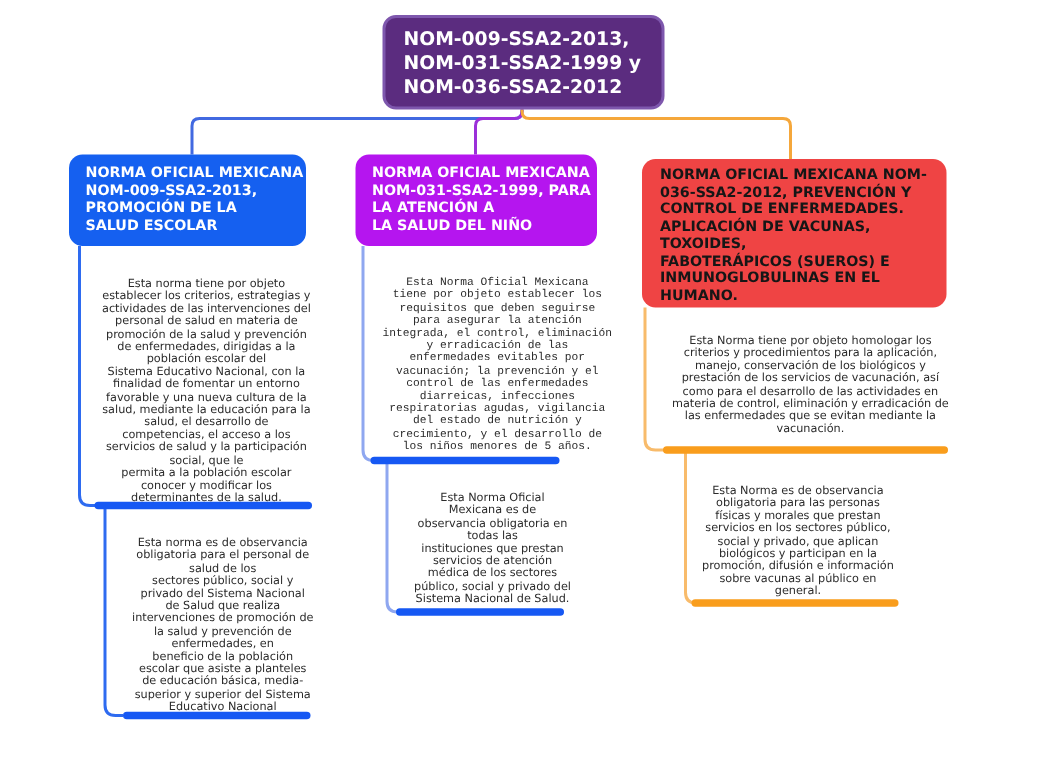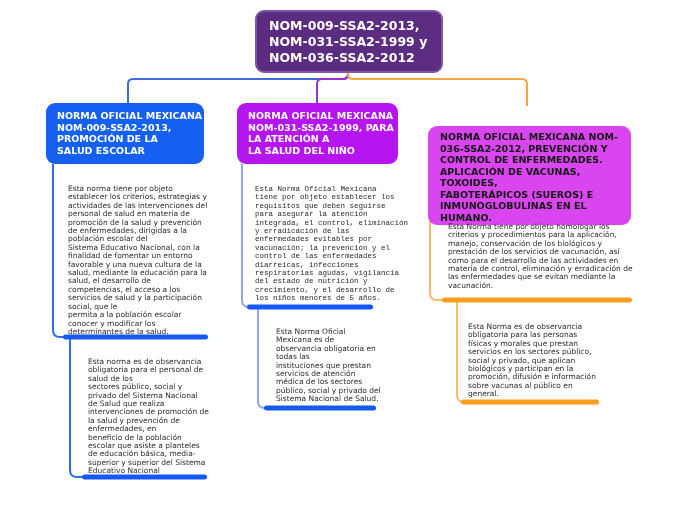--- a/index.html
+++ b/index.html
@@ -23,26 +23,27 @@
     background:#1560f0;color:#ffffff;
     font-size:9.5px;line-height:11.5px;padding:7px 11px;
   }
   .node-magenta{
     left:237px;top:103px;width:161px;height:61px;
     background:#b515ef;color:#ffffff;
     font-size:9.5px;line-height:11.5px;padding:7px 11px;
   }
   .node-orange{
     left:428px;top:106px;width:203px;height:99px;
-    background:#d946ef;color:#161616;
-    font-size:9.5px;line-height:11.5px;padding:5px 12px;margin-top:20px;
+    background:#ef4444;color:#161616;
+    font-size:9.5px;line-height:11.5px;padding:5px 12px;
   }
   .note{
     position:absolute;color:#2b2b2b;font-size:7.5px;line-height:8.4px;
     white-space:pre;
+    text-align:center;
   }
   .n-l1{left:68px;top:185px;}
   .n-l2{left:88px;top:358px;}
   .n-m1{left:255px;top:185px;font-family:Liberation Mono, monospace;}
   .n-m2{left:276px;top:328px;}
   .n-r1{left:448px;top:223px;}
   .n-r2{left:468px;top:323px;}
 </style>
 </head>
 <body>

